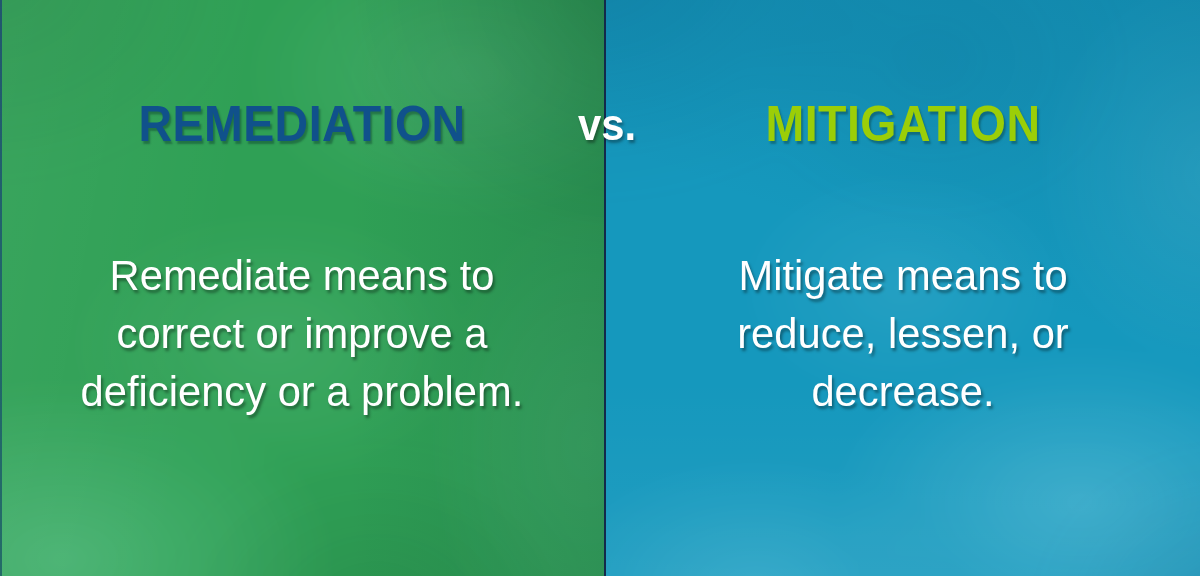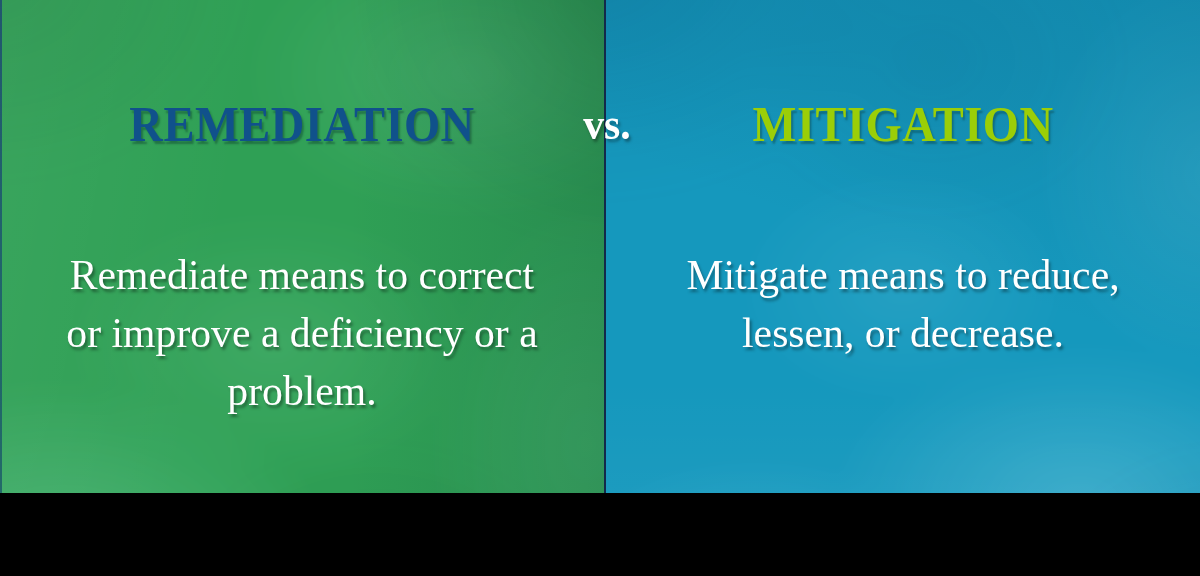--- a/index.html
+++ b/index.html
@@ -4,23 +4,23 @@
 <title>Remediation vs Mitigation</title>
 <style>
   html, body {
     margin: 0;
     padding: 0;
     background: #000;
   }
   #stage {
     position: relative;
     width: 1200px;
-    height: 493px;
+    height: 576px;
     overflow: hidden;
-    font-family: Liberation Serif, serif;
+    font-family: Liberation Sans, sans-serif;
     user-select: none;
   }
 
   
   .panel {
     position: absolute;
     top: 0;
     height: 576px;
     overflow: hidden;
   }

